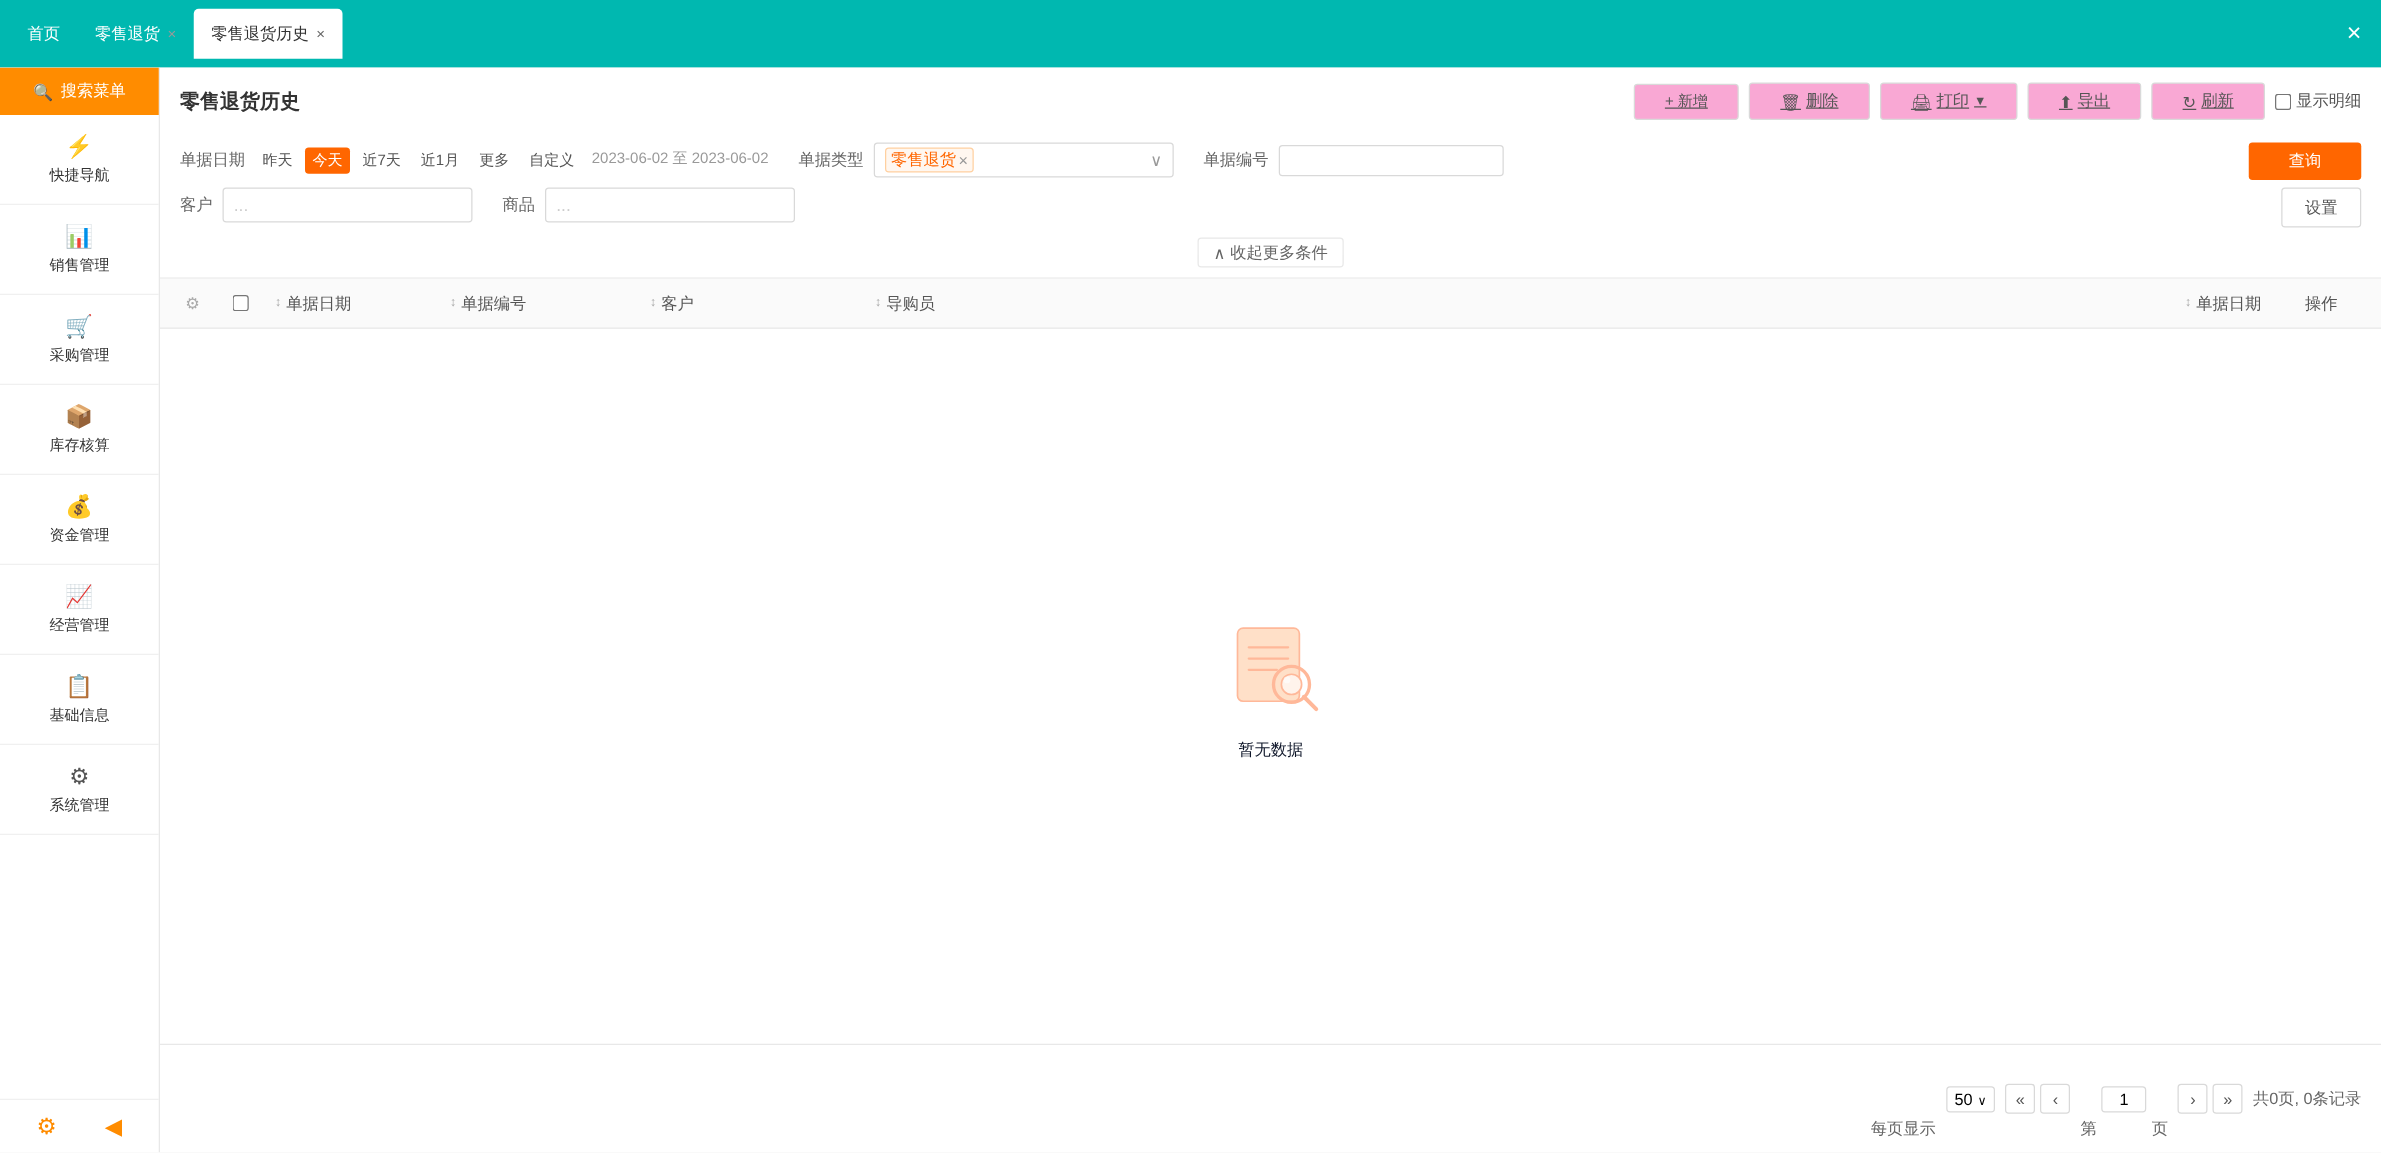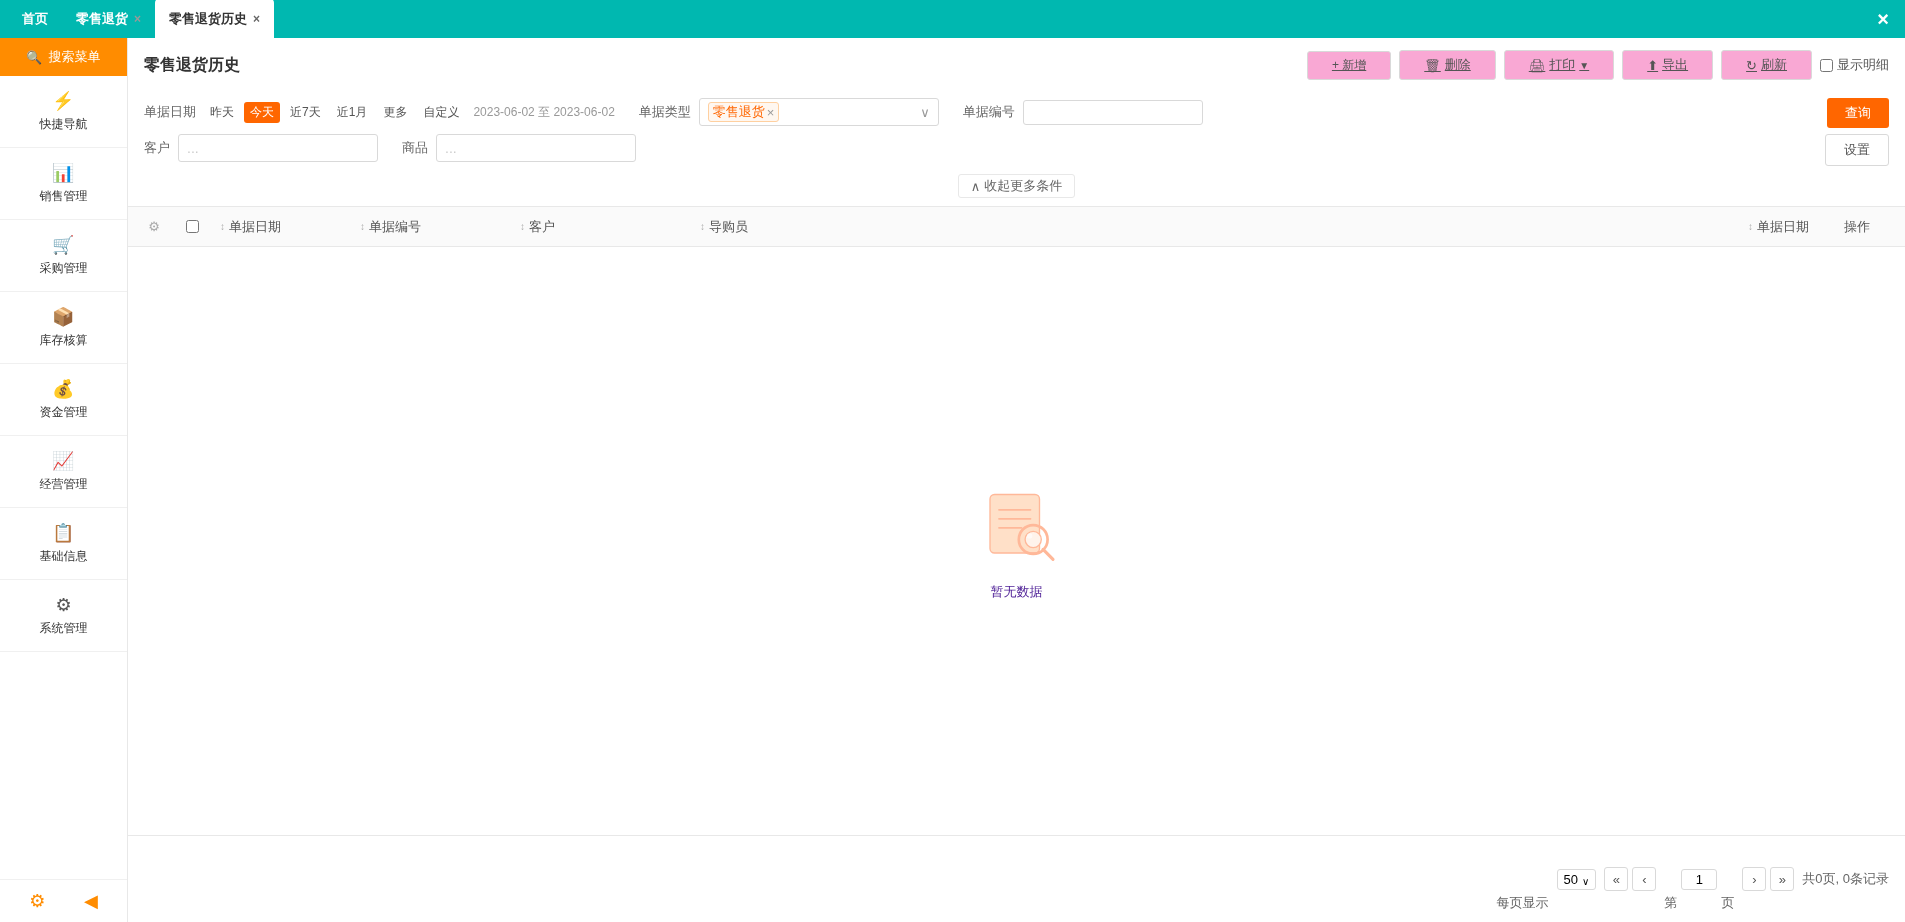--- a/index.html
+++ b/index.html
@@ -1,20 +1,20 @@
 <!DOCTYPE html>
 <html><head>
   <meta charset="utf-8">
   <style>
     * { box-sizing: border-box; margin: 0; padding: 0; font-family: 'Microsoft YaHei', Arial, sans-serif; font-size: 13px; }
     body { display: flex; flex-direction: column; height: 922px; width: 1905px; overflow: hidden; background: #f5f5f5; }
 
     
     .top-bar {
-      display: flex; align-items: center; background: #00b8b0; height: 38px; padding: 0 8px; flex-shrink: 0; font-weight: bold;
+      display: flex; align-items: center; background: #00b8b0; height: 54px; padding: 0 8px; flex-shrink: 0;
     }
     .top-bar-left {
       display: flex; align-items: center; gap: 0;
     }
     .tab {
       display: flex; align-items: center; padding: 0 14px; height: 40px; color: #fff; cursor: pointer;
       font-size: 13px; white-space: nowrap; gap: 6px;
     }
     .tab.active {
       background: #fff; color: #333; border-radius: 4px 4px 0 0;
@@ -69,21 +69,21 @@
       display: flex; align-items: center; gap: 4px; padding: 5px 24px; border: 1px solid #d9d9d9;
       background: #f9a8d4; border-radius: 3px; cursor: pointer; color: #555; font-size: 12px; text-decoration: underline;
     }
     .checkbox-label { display: flex; align-items: center; gap: 4px; font-size: 12px; color: #555; cursor: pointer; }
 
     
     .filter-area {
       padding: 8px 0 0 0;
     }
     .filter-label { color: #666; white-space: nowrap; font-size: 13px; }
-    .date-filters { display: flex; align-items: center; gap: 4px; }
+    .date-filters { display: flex; align-items: flex-start; gap: 4px; }
     .date-btn {
       padding: 2px 6px; border-radius: 3px; cursor: pointer; font-size: 12px; color: #555;
       border: none; background: transparent;
     }
     .date-btn.active {
       background: #ff6600; color: #fff; border-radius: 3px;
     }
     .date-range { color: #999; font-size: 12px; margin-left: 4px; }
 
     .tag-select {
@@ -135,21 +135,21 @@
     .sort-icon { color: #aaa; font-size: 10px; }
 
     
     .empty-state {
       flex: 1; display: flex; flex-direction: column; align-items: center; justify-content: center; gap: 12px;
     }
     .empty-icon {
       width: 90px; height: 90px; position: relative;
     }
     .empty-icon svg { width: 90px; height: 90px; }
-    .empty-text { color: #4c1d95; font-size: 13px; }
+    .empty-text { color: #0f172a; font-size: 13px; }
 
     
     .pagination-bar {
       display: flex; align-items: center; justify-content: flex-end; padding: 10px 16px;
       border-top: 1px solid #e8e8e8; background: #fff; gap: 8px; flex-shrink: 0;
     }
     .page-label { color: #666; font-size: 13px; margin-top: 48px; }
     .page-size-select {
       border: 1px solid #d9d9d9; border-radius: 3px; padding: 2px 6px; font-size: 13px;
       background: #fff; cursor: pointer; display: flex; align-items: flex-end; gap: 4px;
@@ -163,21 +163,21 @@
       display: flex; align-items: center; gap: 4px; font-size: 13px; color: #555;
     }
     .page-num-input {
       width: 36px; border: 1px solid #d9d9d9; border-radius: 3px; padding: 2px 4px;
       text-align: center; font-size: 13px;
     }
     .page-info { color: #666; font-size: 13px; }
 
     
     .query-btn {
-      padding: 6px 18px; background: #ff6600; color: #fff; border: none; border-radius: 3px;
+      padding: 6px 32px; background: #ff6600; color: #fff; border: none; border-radius: 3px;
       cursor: pointer; font-size: 13px;
     }
     .settings-btn {
       padding: 6px 18px; background: #fff; color: #555; border: 1px solid #d9d9d9; border-radius: 3px;
       cursor: pointer; font-size: 13px; margin-top: 2px;
     }
     .query-settings-col {
       display: flex; flex-direction: column; align-items: flex-end; gap: 4px; margin-left: auto; padding-right: 0;
     }
     .filter-row-wrapper { display: flex; align-items: center; margin-bottom: 8px; gap: 24px; }

